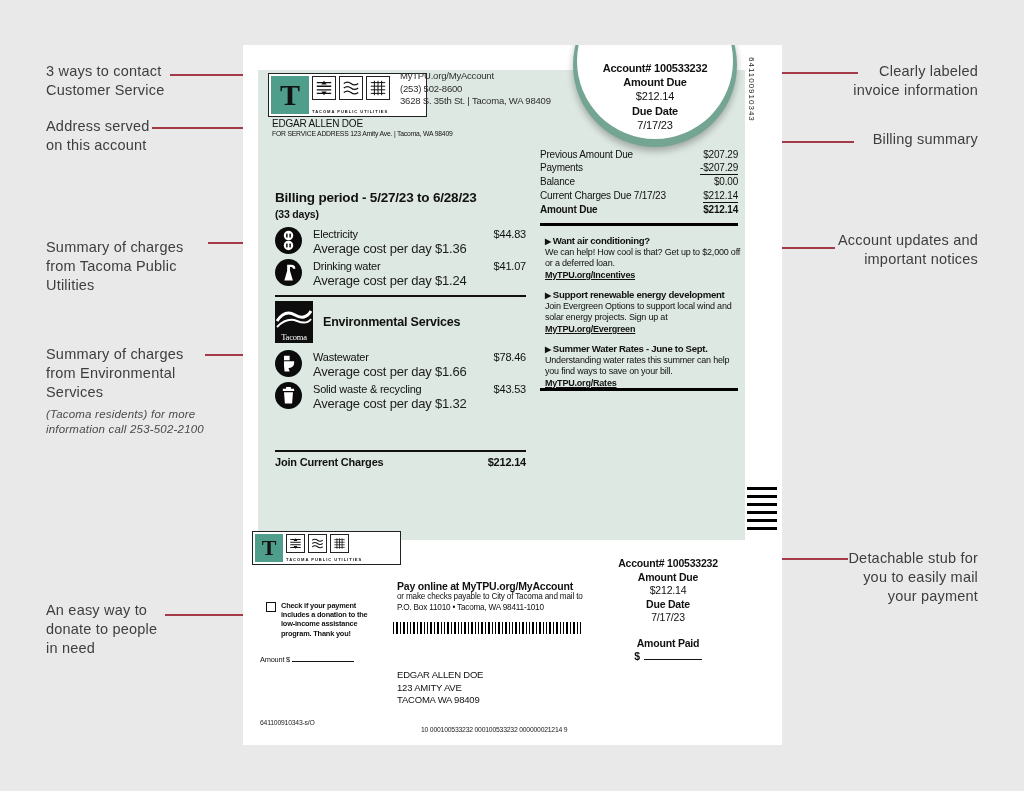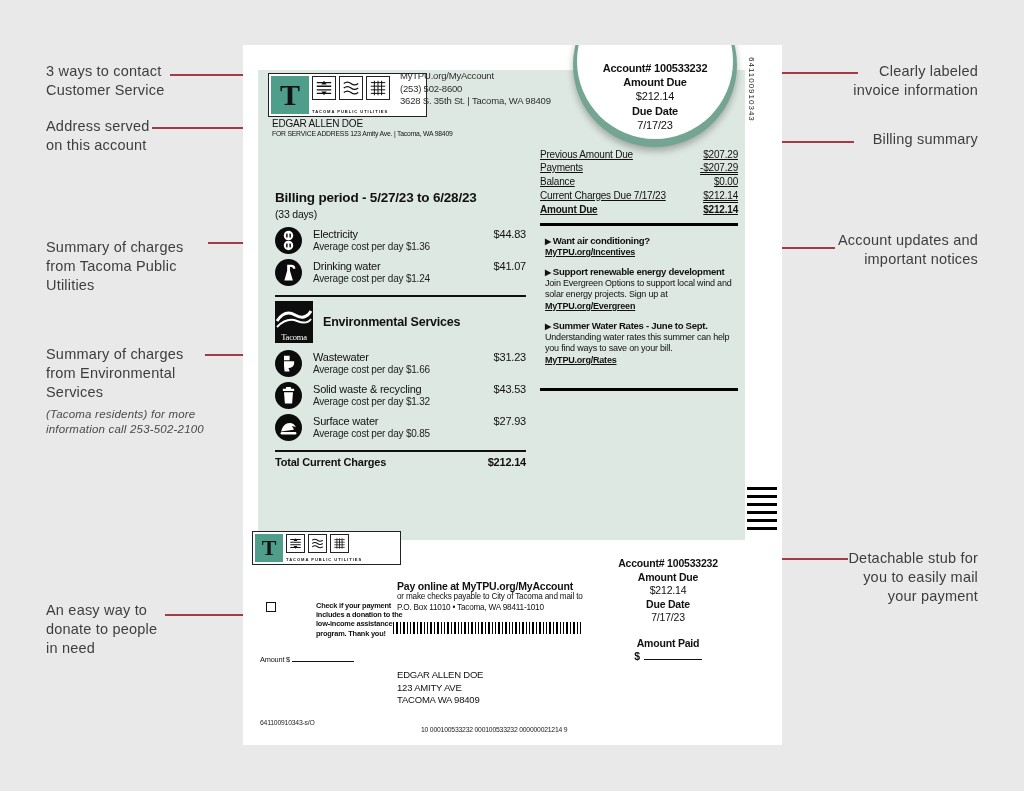--- a/index.html
+++ b/index.html
@@ -35,59 +35,59 @@
   .edgar{position:absolute;left:14px;top:48px;white-space:nowrap;}
   .edgar .nm{font-size:10px;} .edgar .ad{font-size:6.8px;margin-top:1px;}
   
   .circle{position:absolute;left:330px;top:-62px;width:164px;height:164px;border-radius:50%;
           background:#74a592;box-shadow:0 4px 7px rgba(0,0,0,.28);}
   .circle-in{position:absolute;left:4px;top:0;width:156px;height:156px;border-radius:50%;background:#fff;}
   .circle-txt{position:absolute;left:0;right:0;top:78px;text-align:center;font-size:11px;line-height:14.2px;}
   .b{font-weight:bold;}
   .vnum{position:absolute;left:504px;top:12px;writing-mode:vertical-rl;font-size:8px;letter-spacing:1px;color:#222;}
   
-  .summary{position:absolute;left:282px;top:78px;width:198px;font-size:10px;line-height:13.2px;text-decoration:underline;}
+  .summary{position:absolute;left:282px;top:78px;width:198px;font-size:10px;line-height:13.2px;}
   .srow{display:flex;justify-content:space-between;}
   .u{border-bottom:1px solid #111;}
   .rule{position:absolute;left:282px;width:198px;height:3px;background:#000;}
   
   .notices{position:absolute;left:287px;top:165px;width:197px;}
   .notice{margin-bottom:9px;}
   .ntitle{font-size:9.6px;font-weight:bold;letter-spacing:-.3px;white-space:nowrap;}
   .nb{font-size:8px;margin-right:2px;}
   .nbody{font-size:9px;line-height:11px;margin-top:1px;}
   .nlink{font-size:9px;font-weight:bold;text-decoration:underline;margin-top:1px;}
   
   .bp{position:absolute;left:17px;top:120px;font-weight:bold;font-size:13.5px;}
-  .bpd{position:absolute;left:17px;top:138px;font-weight:normal;font-size:10.5px;}
+  .bpd{position:absolute;left:17px;top:138px;font-weight:bold;font-size:10.5px;}
   .charge{position:absolute;left:17px;width:251px;height:30px;}
   .cicon{position:absolute;left:0;top:0;width:27px;height:27px;}
   .cicon svg{width:27px;height:27px;display:block;}
   .cmain{position:absolute;left:38px;top:1px;}
-  .cname{font-size:11px;} .cavg{font-size:10px;margin-top:1px;color:#1d1d1d;}
+  .cname{font-size:11px;} .cavg{font-size:13px;margin-top:1px;color:#1d1d1d;}
   .camt{position:absolute;right:0;top:1px;font-size:11px;}
   .divline{position:absolute;left:17px;width:251px;height:2px;background:#111;}
   .env-logo{position:absolute;left:17px;top:231px;width:38px;height:42px;background:#0d0d0d;overflow:hidden;}
   .env-logo svg{display:block;margin-top:4px;}
   .env-cap{position:absolute;left:0;right:0;bottom:1px;text-align:center;color:#fff;
            font-family:"Liberation Serif",serif;font-size:8.5px;}
   .env-title{position:absolute;left:65px;top:245px;font-weight:bold;font-size:12.5px;}
   .total-row{position:absolute;left:17px;top:386px;width:251px;display:flex;justify-content:space-between;
              font-weight:bold;font-size:11px;}
   
   .perf{position:absolute;left:504px;top:442px;width:30px;}
   .perf div{height:3px;background:#000;margin-bottom:5px;}
   .pay{position:absolute;left:154px;top:512px;margin-top:23px;}
   .pay .t{font-size:10.5px;font-weight:bold;white-space:nowrap;}
   .pay .s{font-size:8.2px;line-height:10.5px;white-space:nowrap;}
   .stub-right{position:absolute;left:350px;top:512px;width:150px;text-align:center;font-size:10.5px;line-height:13.5px;}
   .ap{margin-top:12px;font-weight:bold;}
   .apline{display:inline-block;width:58px;border-bottom:1px solid #111;margin-left:4px;}
   .chk{position:absolute;left:23px;top:557px;width:8px;height:8px;border:1.3px solid #111;background:#fff;}
-  .chktxt{position:absolute;left:38px;top:556px;width:102px;font-size:7.4px;font-weight:bold;line-height:9.2px;margin-left:35px;}
+  .chktxt{position:absolute;left:38px;top:556px;width:102px;font-size:7.4px;font-weight:bold;line-height:9.2px;}
   .amtline{position:absolute;left:17px;top:610px;font-size:7.4px;}
   .amtline span.ln{display:inline-block;width:62px;border-bottom:1px solid #111;}
   .barcode{position:absolute;left:150px;top:577px;width:190px;height:12px;
            background:repeating-linear-gradient(90deg,#000 0 1.4px,transparent 1.4px 3.4px);}
   .mail{position:absolute;left:154px;top:624px;font-size:9.5px;line-height:12.5px;}
   .refL{position:absolute;left:17px;top:674px;font-size:6.8px;color:#222;}
   .refC{position:absolute;left:178px;top:681px;font-size:6.8px;color:#222;}
 </style>
 </head>
 <body>
@@ -209,20 +209,21 @@
         <div class="srow b">
             <span>Amount Due</span>
             <span>$212.14</span>
           </div>
       </div>
       <div class="rule" style="top:153px"></div>
 
       <div class="notices">
         <div class="notice">
           <div class="ntitle"><span class="nb">▶</span><span>Want air conditioning?</span></div>
+          <div class="nbody">We can help! How cool is that? Get up to $2,000 off or a deferred loan.</div>
           <div class="nlink">MyTPU.org/Incentives</div>
         </div>
         <div class="notice">
           <div class="ntitle"><span class="nb">▶</span><span>Support renewable energy development</span></div>
           <div class="nbody">Join Evergreen Options to support local wind and solar energy projects. Sign up at</div>
           <div class="nlink">MyTPU.org/Evergreen</div>
         </div>
         <div class="notice">
           <div class="ntitle"><span class="nb">▶</span><span>Summer Water Rates - June to Sept.</span></div>
           <div class="nbody">Understanding water rates this summer can help you find ways to save on your bill.</div>
@@ -277,52 +278,38 @@
         <span class="cicon">
             <svg viewBox="0 0 24 24">
               <circle cx="12" cy="12" r="12" fill="#0b0b0b"></circle>
               <path fill="#fff" d="M8 5h5v4H8zM8 10h9v1.6c0 2.4-1.9 4.4-4.3 4.4H12l1 3H8.5L8 14z"></path>
             </svg>
           </span>
         <div class="cmain">
             <div class="cname">Wastewater</div>
             <div class="cavg">Average cost per day $1.66</div>
           </div>
-        <div class="camt">$31.23</div>
+        <div class="camt">$78.46</div>
       </div>
       <div class="charge" style="top:312px">
         <span class="cicon">
             <svg viewBox="0 0 24 24">
               <circle cx="12" cy="12" r="12" fill="#0b0b0b"></circle>
               <path fill="#fff" d="M10 4.5h4l.4 1.5H17v2H7V6h2.6zM8 9h8l-.8 10H8.8z"></path>
             </svg>
           </span>
         <div class="cmain">
             <div class="cname">Solid waste &amp; recycling</div>
             <div class="cavg">Average cost per day $1.32</div>
           </div>
         <div class="camt">$43.53</div>
       </div>
-      <div class="charge" style="top:344px">
-        <span class="cicon">
-            <svg viewBox="0 0 24 24">
-              <circle cx="12" cy="12" r="12" fill="#0b0b0b"></circle>
-              <path fill="#fff" d="M5.5 15.5c1-4.5 4-7.5 7.5-7.5 2.8 0 5 1.6 5.5 4-1-.8-2.2-1.2-3.5-1 1 .7 1.6 1.8 1.7 3z"></path>
-              <rect x="5" y="16" width="14" height="2.2" rx="1.1" fill="#fff"></rect>
-            </svg>
-          </span>
-        <div class="cmain">
-            <div class="cname">Surface water</div>
-            <div class="cavg">Average cost per day $0.85</div>
-          </div>
-        <div class="camt">$27.93</div>
-      </div>
       <div class="divline" style="top:380px"></div>
       <div class="total-row">
-        <span>Total Current Charges</span>
+        <span>Join Current Charges</span>
         <span>$212.14</span>
       </div>
     </div>
 
     <div class="circle">
       <div class="circle-in">
         <div class="circle-txt">
           <div class="b">Account# 100533232</div>
           <div class="b">Amount Due</div>
           <div>$212.14</div>

